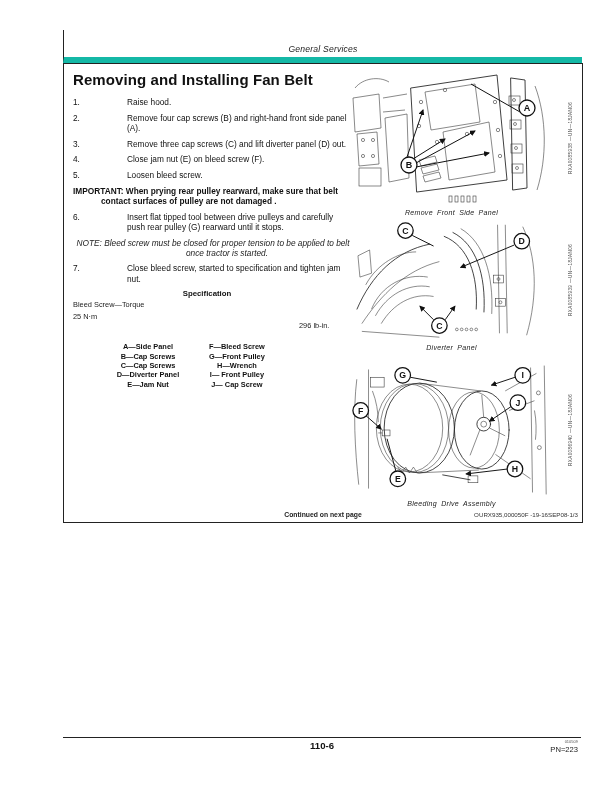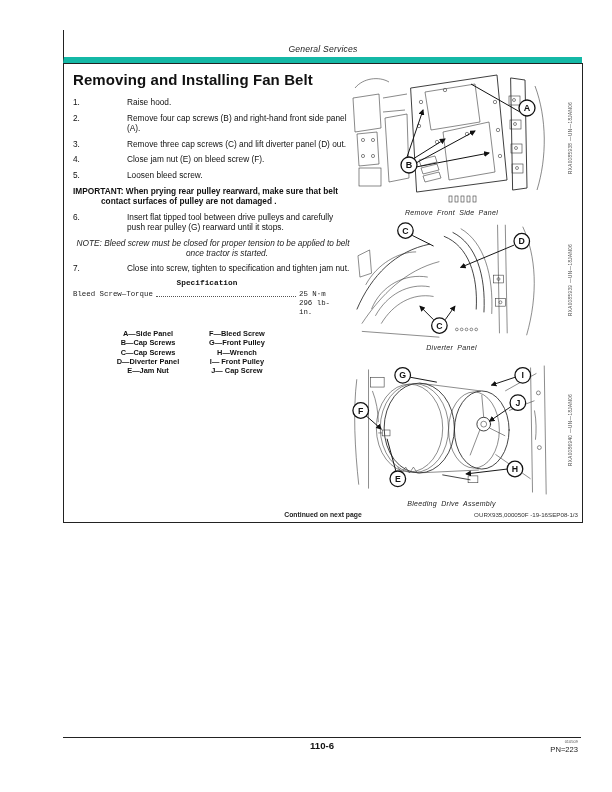--- a/index.html
+++ b/index.html
@@ -28,23 +28,23 @@
   .step .num{width:10px;flex:none;}
   .step .txt{flex:1;padding-left:6px;margin-left:38px;}
   .important{
     font-size:8.3px;line-height:10.2px;font-weight:bold;
     padding-left:28px;text-indent:-28px;margin:0 0 5.5px 0;
   }
   .note{
     font-size:8.3px;line-height:10.2px;font-style:italic;
     padding-left:28px;text-indent:-28px;margin:0 0 5.5px 0;color:#222;text-align:center;
   }
-  .spec-block{width:268px;margin-top:0;font-family:Liberation Mono, monospace;}
+  .spec-block{width:268px;margin-top:0;}
   .spec-heading{font-size:7.8px;font-weight:bold;text-align:center;margin-bottom:2px;}
-  .spec-row{display:flex;align-items:center;font-size:7.4px;line-height:9px;color:#222;}
+  .spec-row{display:flex;align-items:flex-start;font-size:7.4px;line-height:9px;color:#222;flex-direction:column;}
   .spec-label{flex:none;}
   .spec-dots{flex:1;border-bottom:1px dotted #555;margin:0 3px 2px 3px;height:7px;}
   .spec-val{flex:none;width:42px;text-align:left;}
   .spec-row2{display:flex;font-size:7.4px;line-height:9px;color:#222;}
   .spec-row2 .sp{flex:1;}
   .legend{display:flex;margin-top:12px;padding-left:14px;text-align:center;}
   .legend-col{width:122px;font-size:7.4px;font-weight:bold;line-height:9.3px;}
   .legend-col.right{width:auto;}
   
   .figure{position:absolute;left:285px;width:230px;}
@@ -127,21 +127,21 @@
 
       <div class="step">
         <span class="num">6.</span>
         <span class="txt">Insert flat tipped tool between drive pulleys and carefully push rear pulley (G) rearward until it stops.</span>
       </div>
 
       <p class="note">NOTE: Bleed screw must be closed for proper tension to be applied to belt once tractor is started.</p>
 
       <div class="step">
         <span class="num">7.</span>
-        <span class="txt">Close into screw, tighten to specification and tighten jam nut.</span>
+        <span class="txt">Close bleed screw, started to specification and tighten jam nut.</span>
       </div>
 
       <div class="spec-block">
         <div class="spec-heading">Specification</div>
         <div class="spec-row">
           <span class="spec-label">Bleed Screw—Torque</span>
           <span class="spec-dots"></span>
           <span class="spec-val">25 N·m</span>
         </div>
         <div class="spec-row2">

